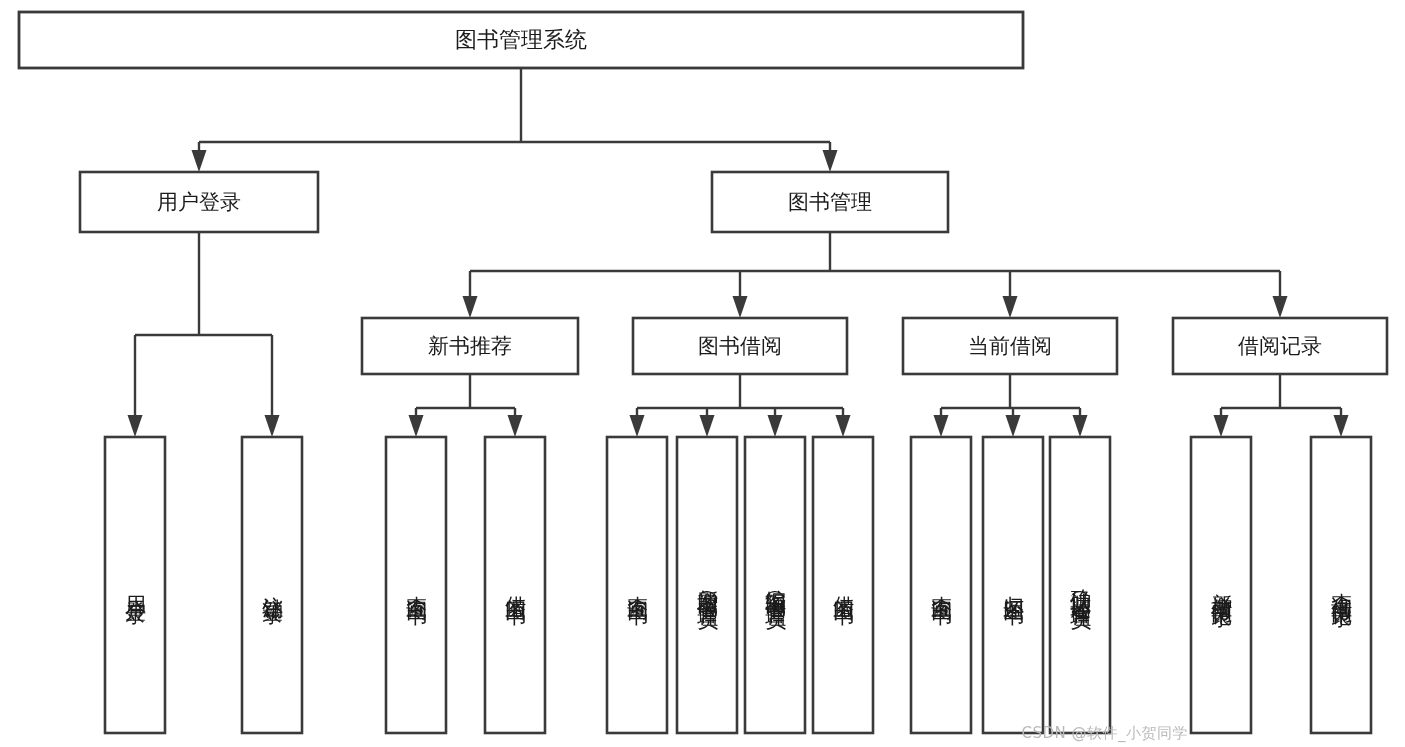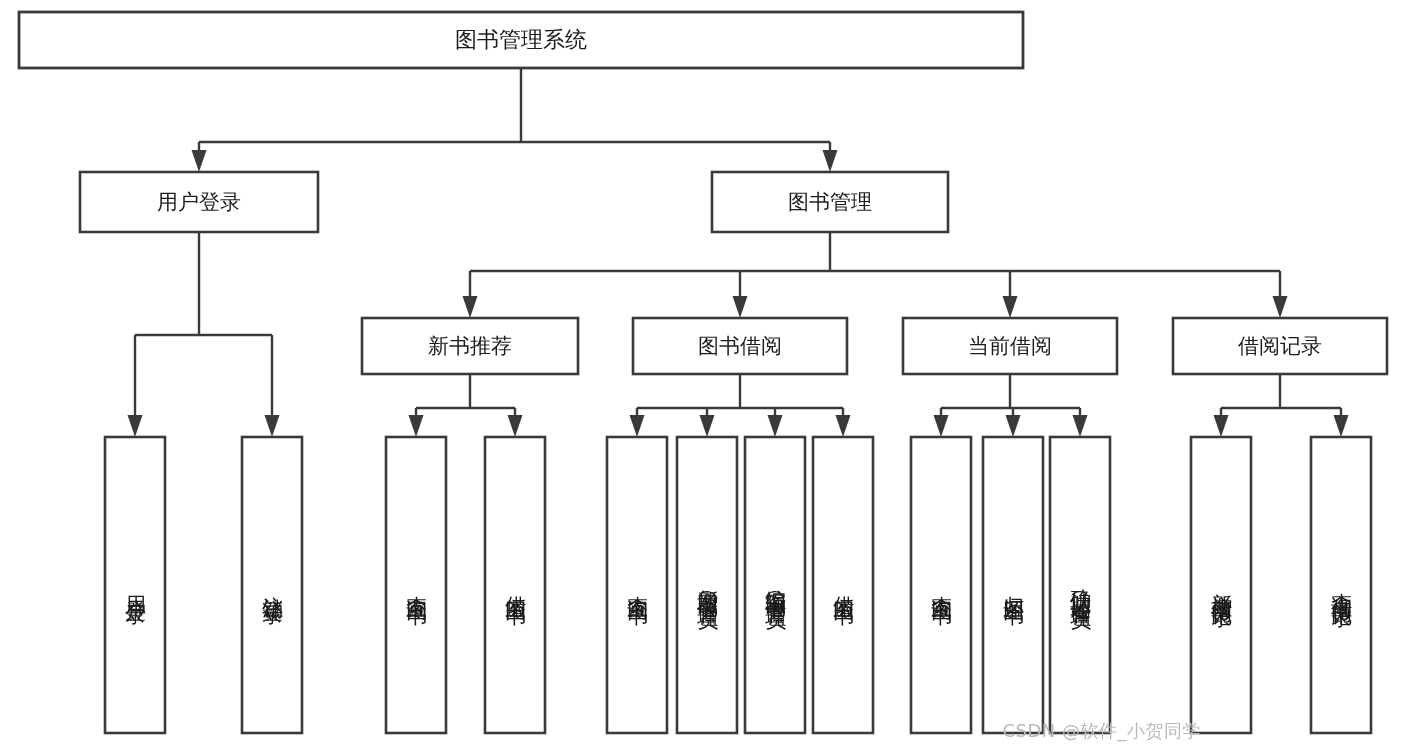--- a/index.html
+++ b/index.html
@@ -69,24 +69,24 @@
     text-orientation: upright;
     font-family: "DejaVu Sans", "Liberation Sans", sans-serif;
     font-size: 21px;
     line-height: 1.12;
     letter-spacing: 3px;
     color: #1b1b1b;
     white-space: nowrap;
   }
   .watermark {
     position: absolute;
-    right: 8px;
+    right: 21px;
     bottom: 4px;
     font-family: "DejaVu Sans", "Liberation Sans", sans-serif;
-    font-size: 18px;
+    font-size: 15px;
     color: #b9b9b9;
     letter-spacing: 0.5px;
     user-select: none;
   }
 </style>
 </head>
 <body>
 
 <div id="diagram-root">
 

